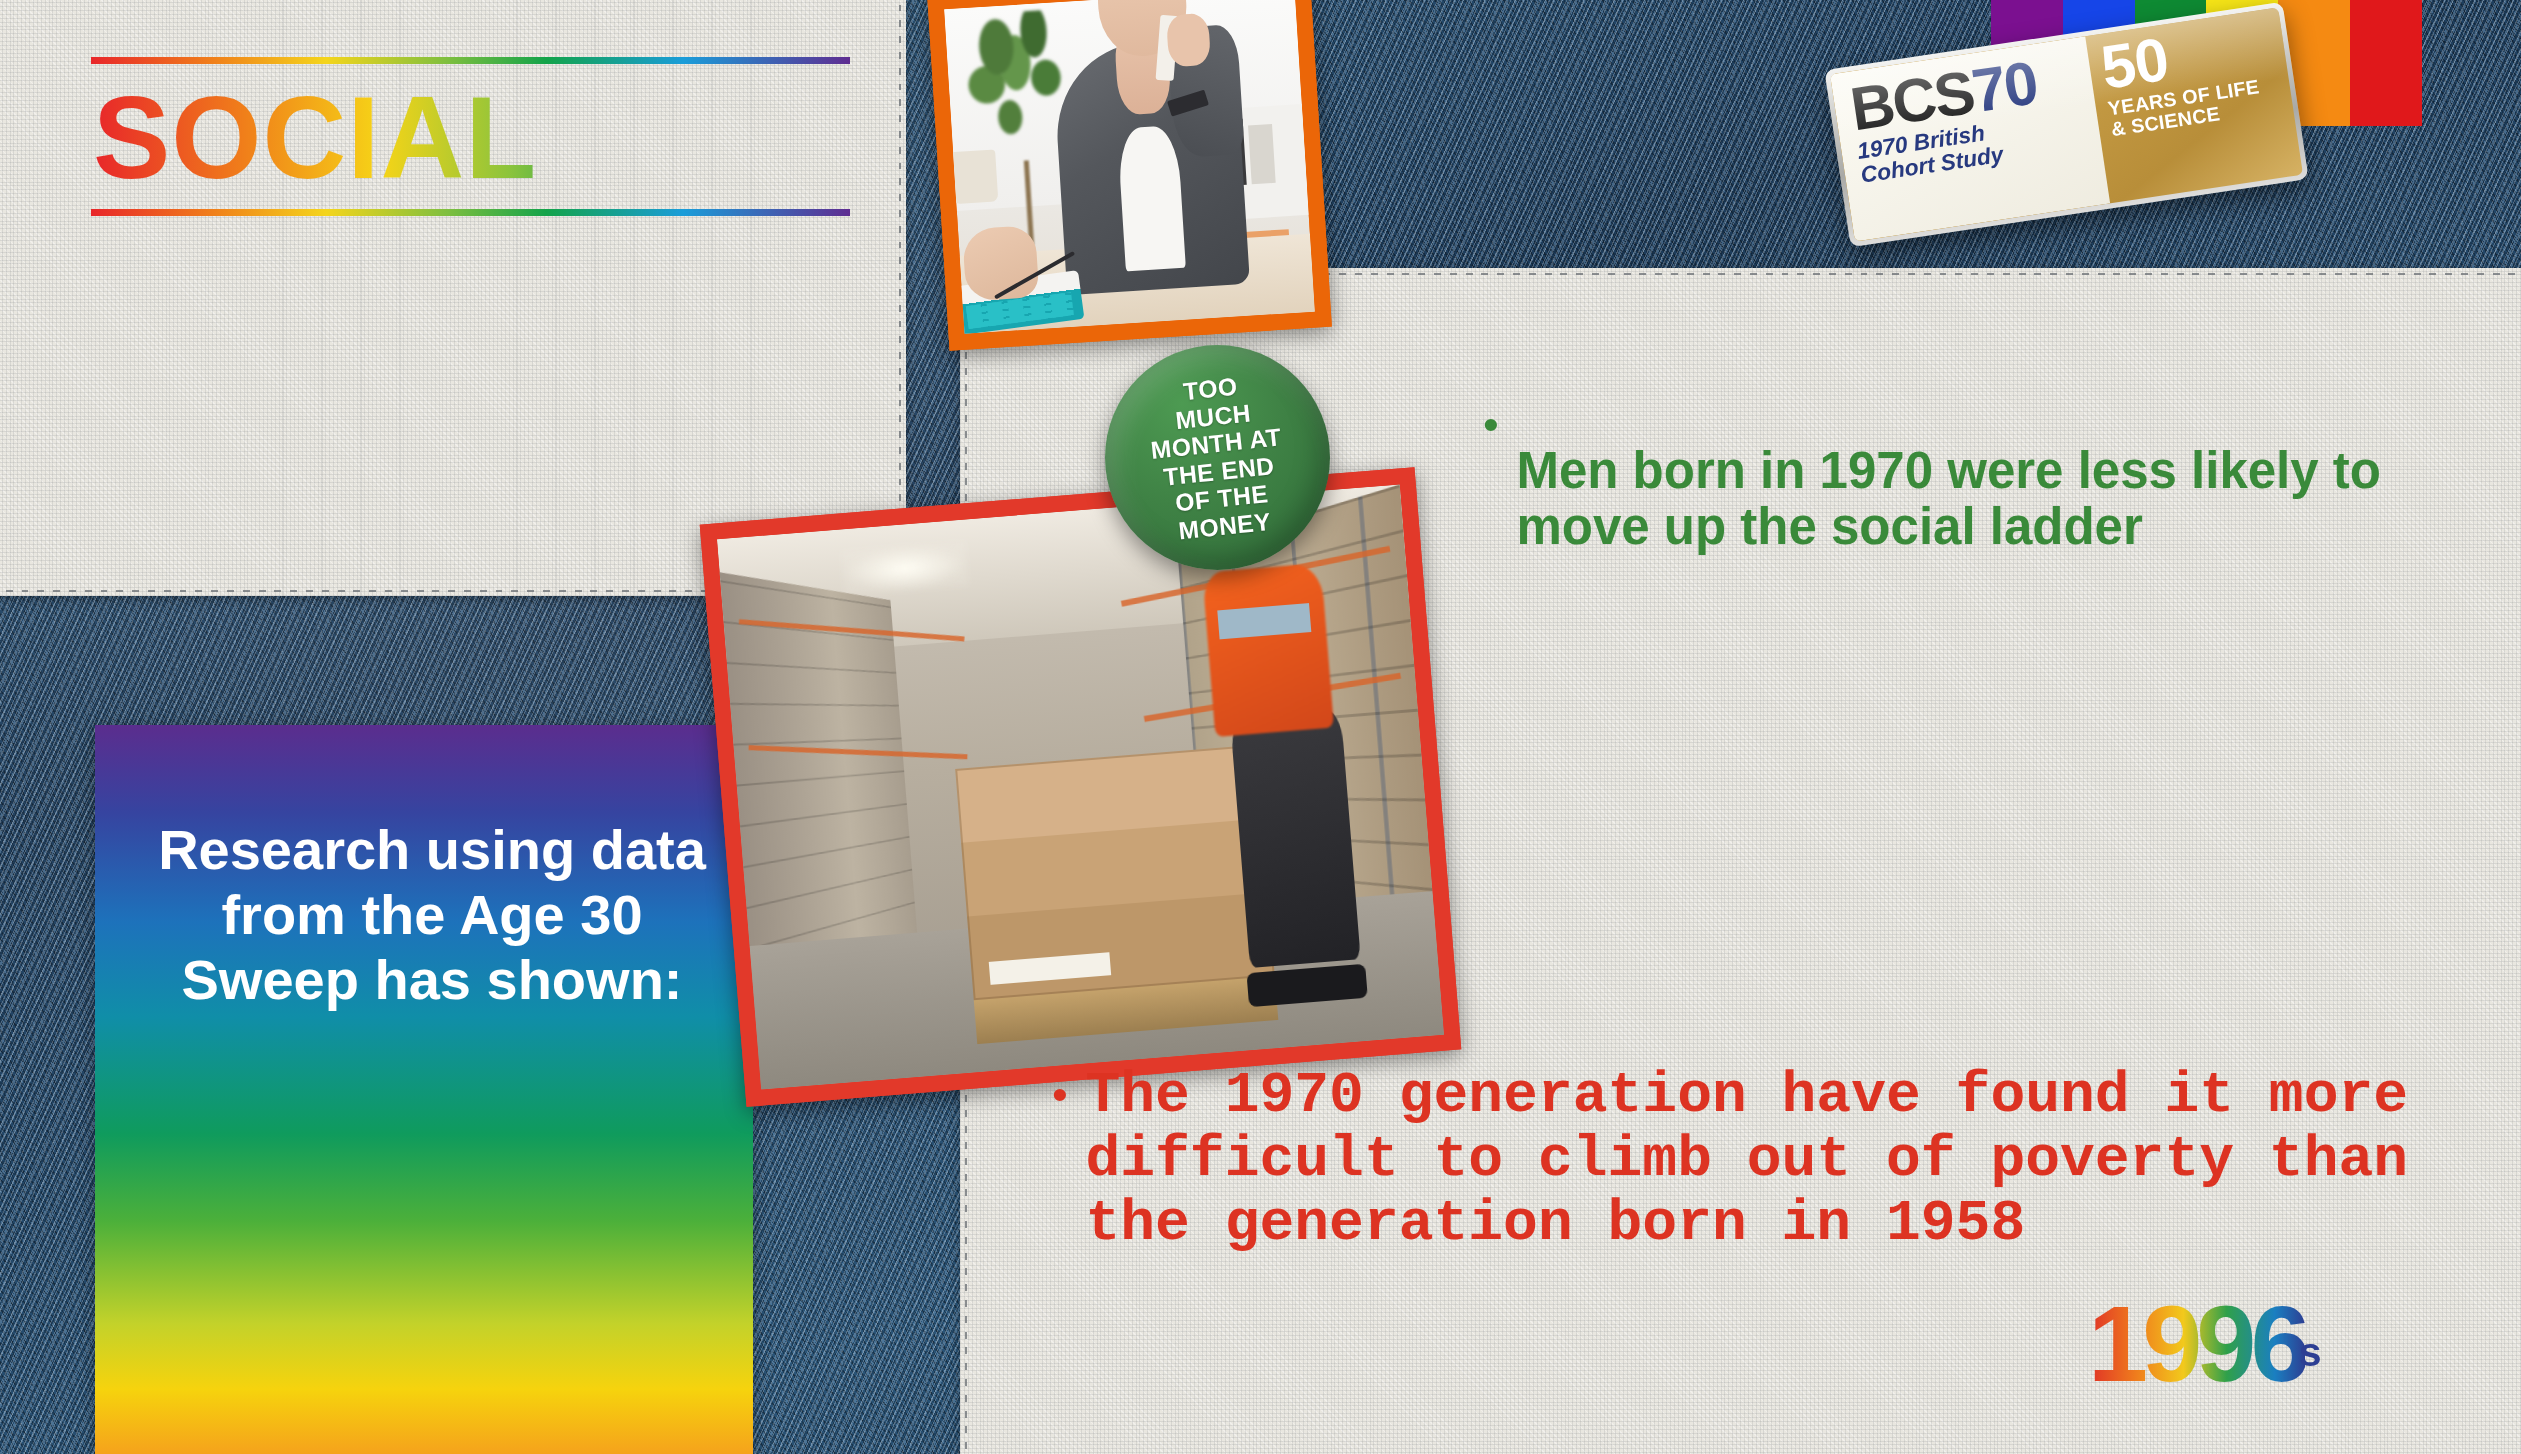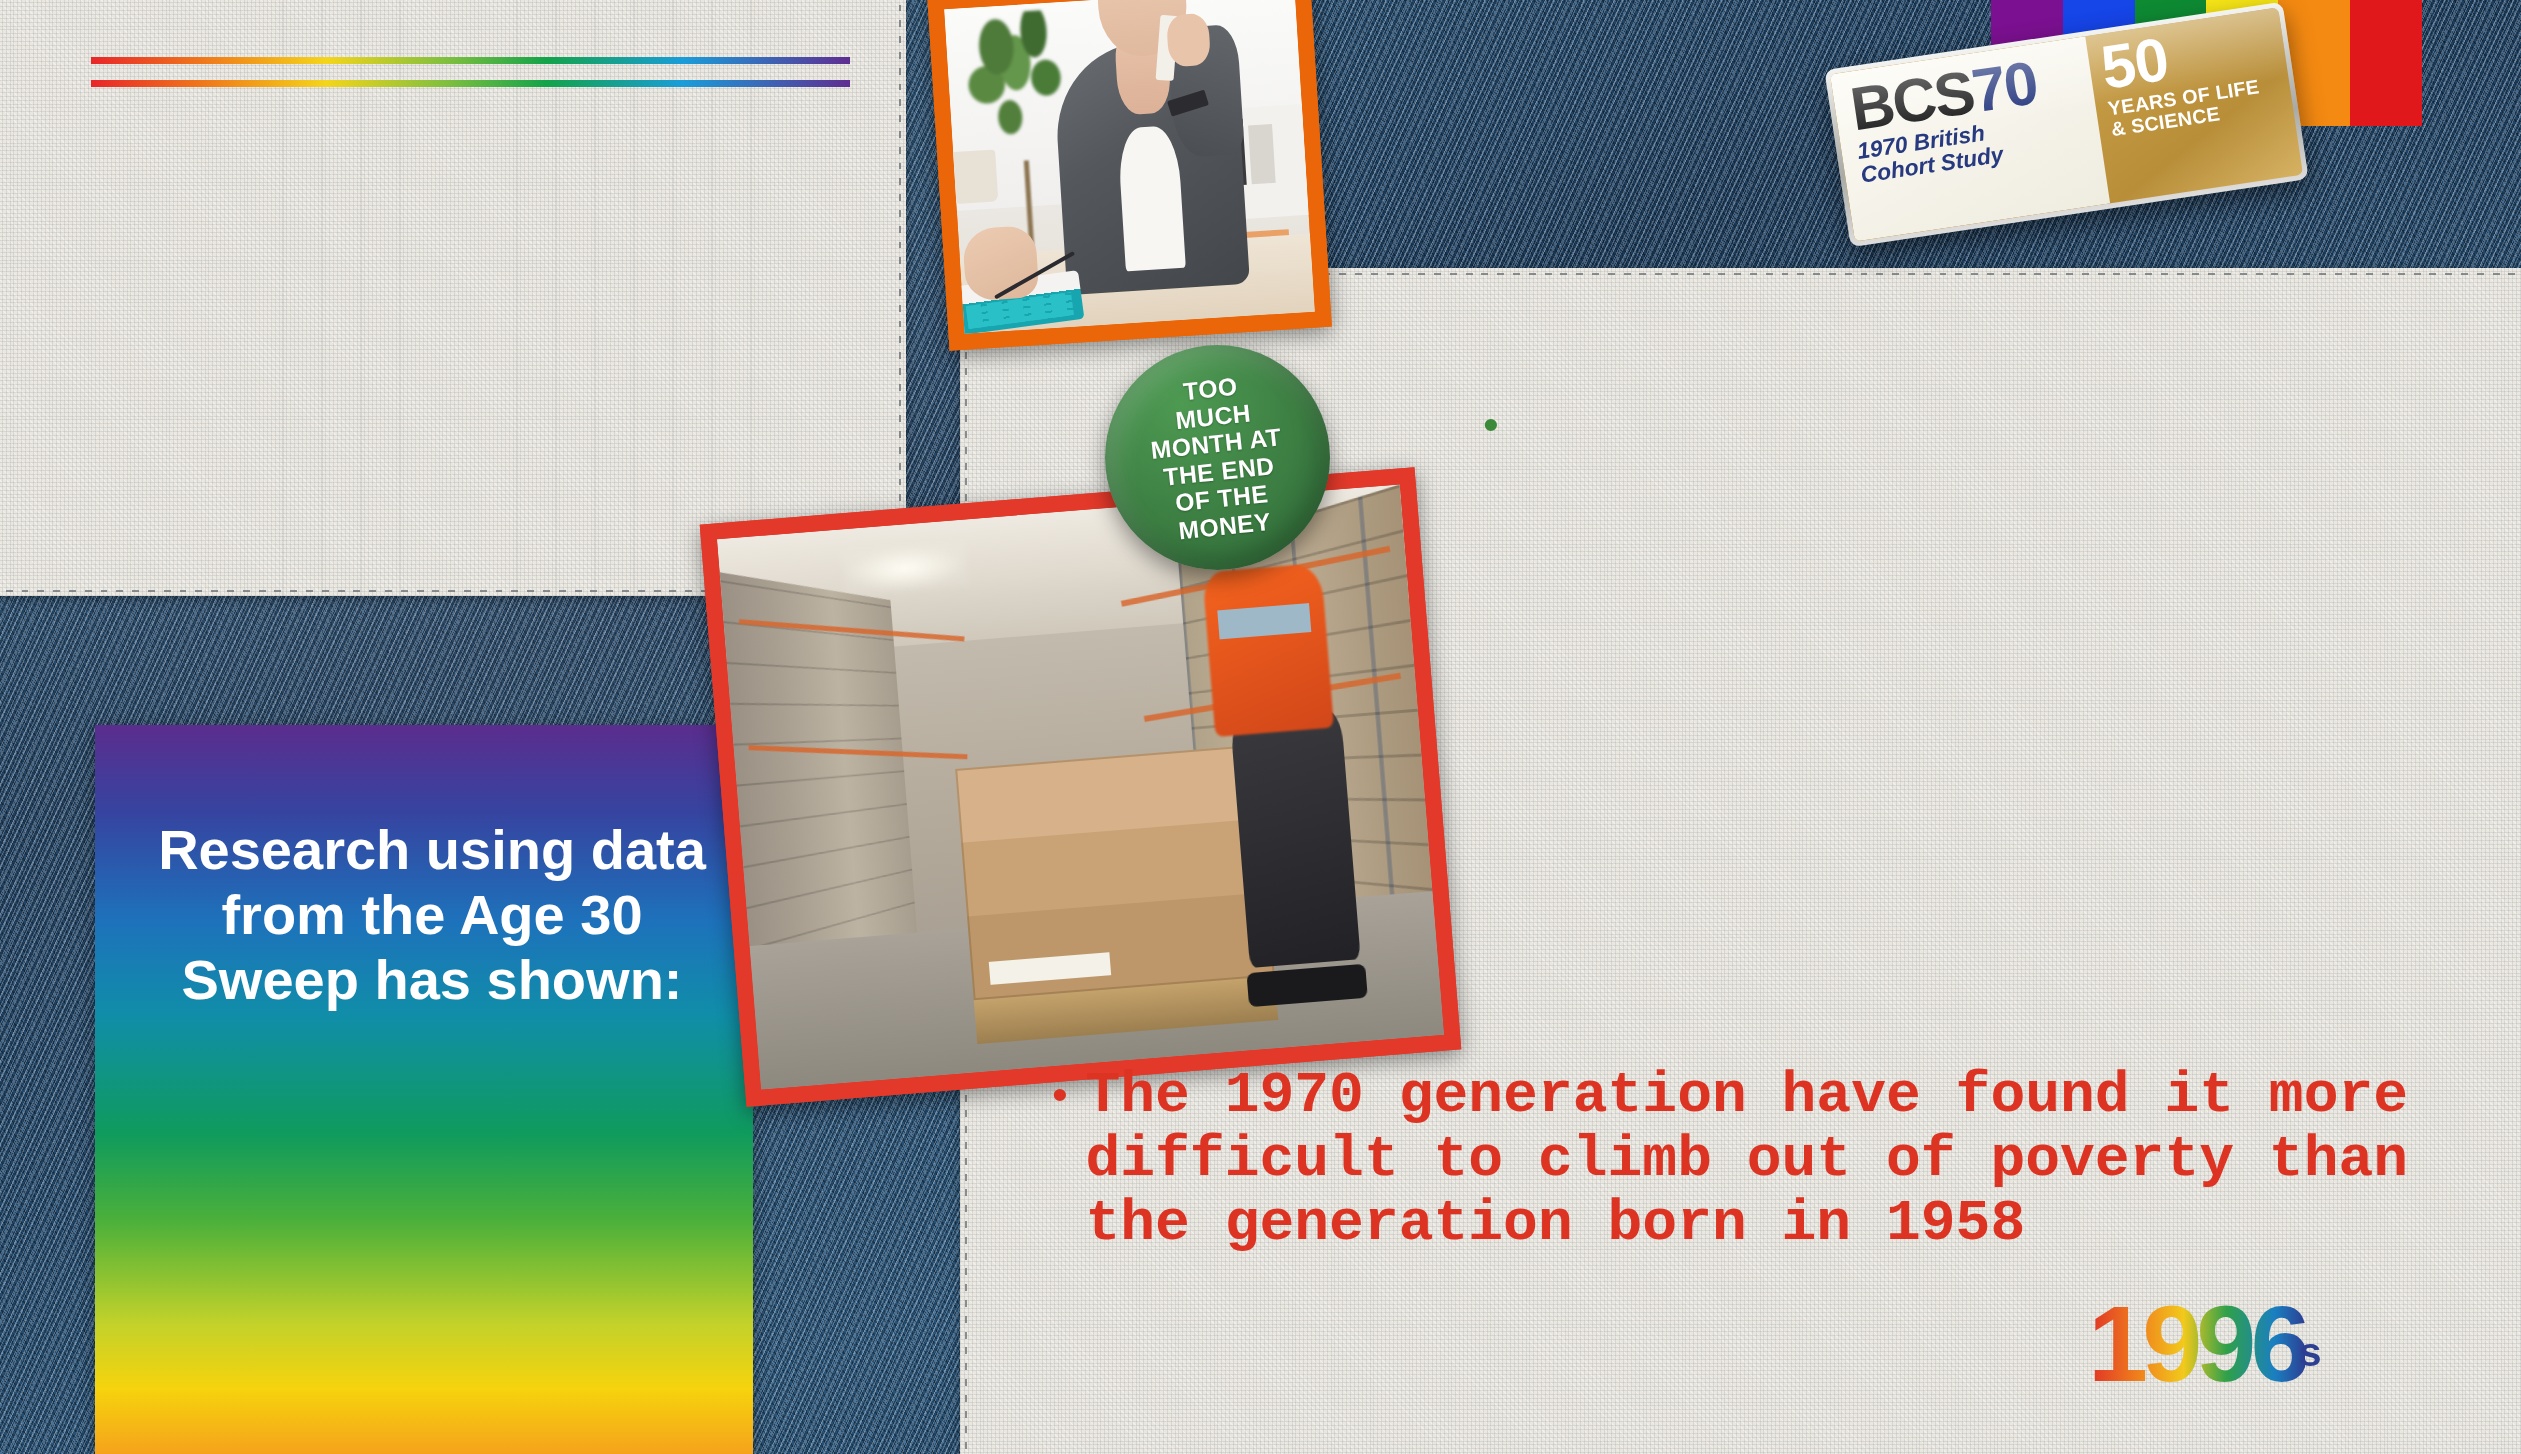--- a/index.html
+++ b/index.html
@@ -268,20 +268,21 @@
   <div class="stitch-r"></div>
 </div>
 
 <div class="canvas" id="canvas-right">
   <div class="stitch-t"></div>
   <div class="stitch-l"></div>
 </div>
 
 <div id="title-block">
   <div class="rainbow-rule" id="rainbow-rule-top"></div>
+  <span class="title-line" id="title-line-1">SOCIAL</span>
   <div class="rainbow-rule" id="rainbow-rule-bottom"></div>
 </div>
 
 <div id="research-box">
   <div id="research-text">Research using data from the Age 30 Sweep has shown:</div>
 </div>
 
 <div class="photo" id="photo-office">
   <div class="inner">
     <div class="scene">
@@ -362,20 +363,21 @@
       <div id="bcs70-years">YEARS OF LIFE
 &amp; SCIENCE</div>
     </div>
     <div id="bcs70-gloss"></div>
   </div>
 </div>
 
 <div class="bullet-row" id="bullet-green">
   <div class="bullet-dot">•</div>
   <div>
+    <span class="bullet-body" id="green-para-2">Men born in 1970 were less likely to move up the social ladder</span>
   </div>
 </div>
 
 <div class="bullet-row" id="bullet-red">
   <div class="bullet-dot">•</div>
   <div>
     <span class="bullet-body">The 1970 generation have found it more difficult to climb out of poverty than the generation born in 1958</span>
   </div>
 </div>
 

